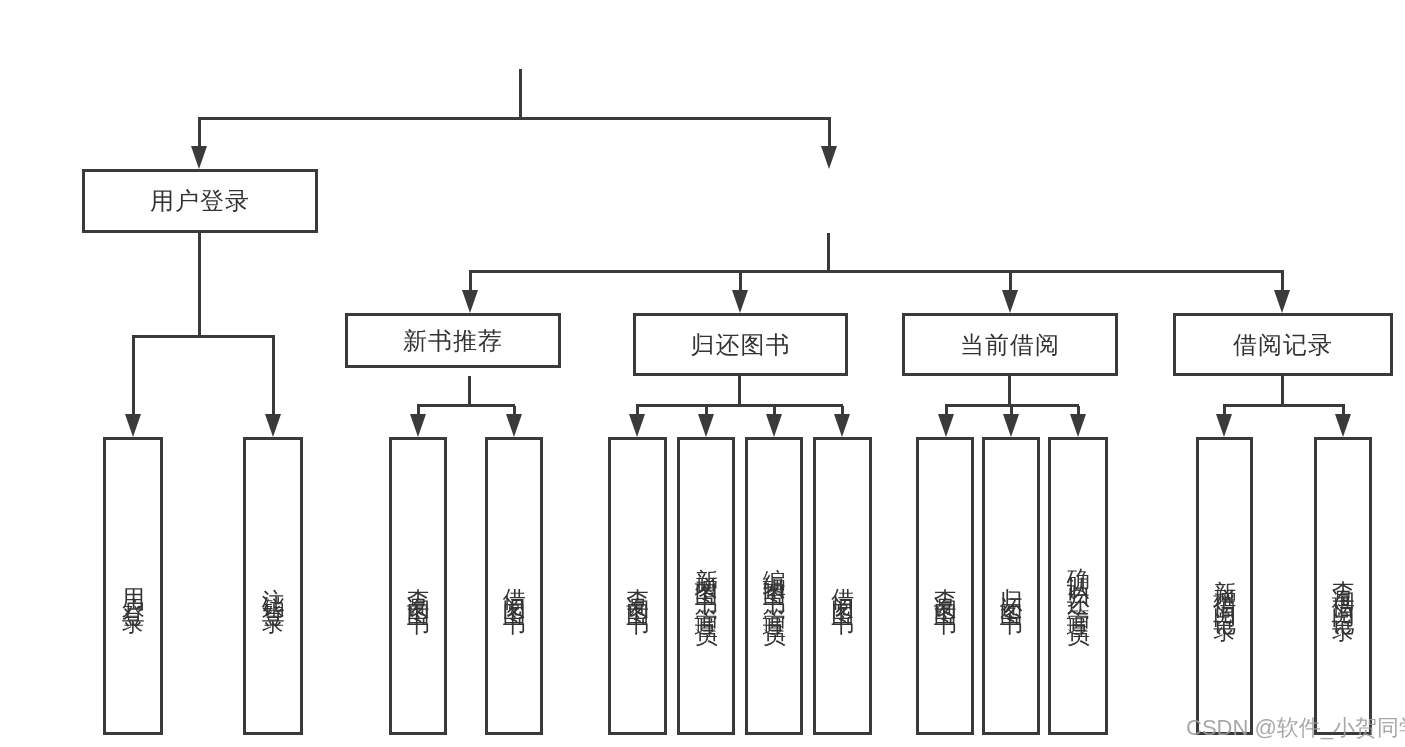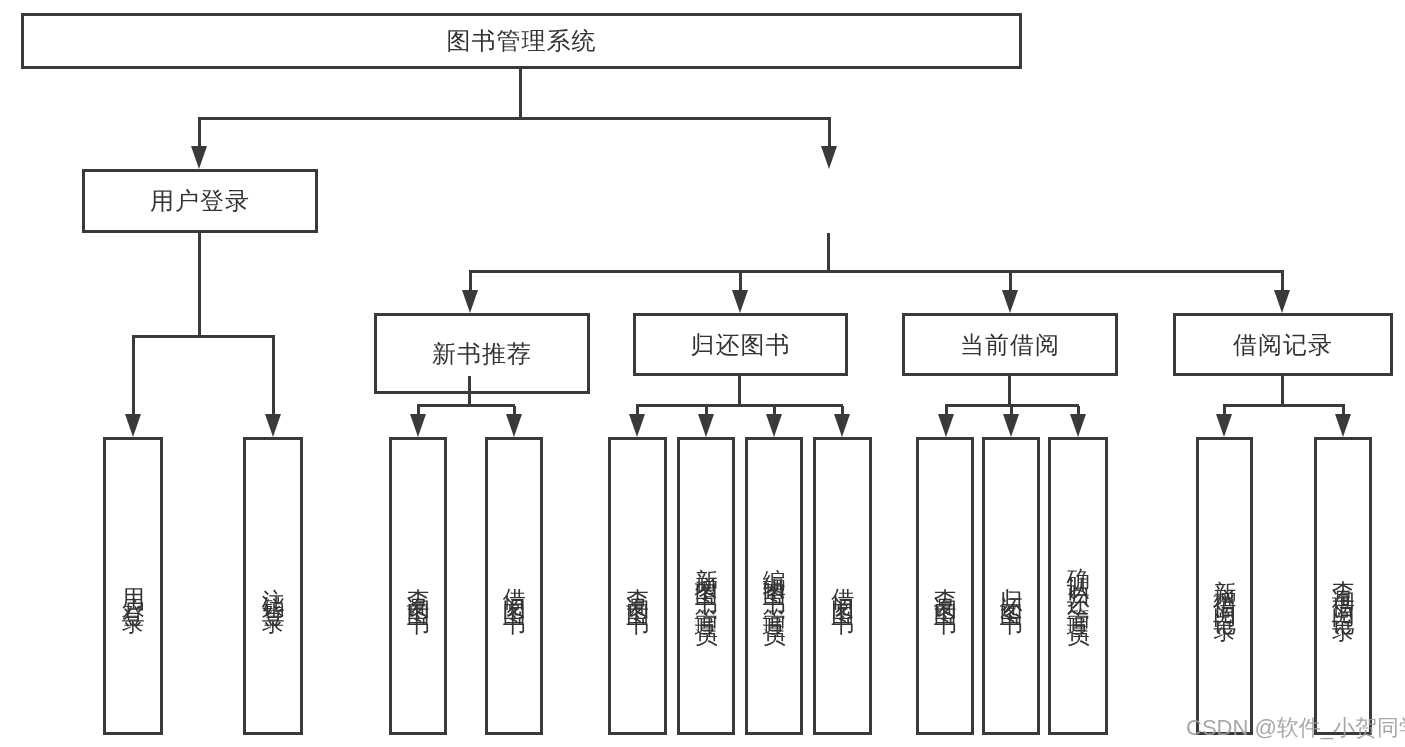--- a/index.html
+++ b/index.html
@@ -56,23 +56,20 @@
     opacity:0.9;
     white-space:nowrap;
     z-index:5;
   }
 </style>
 </head>
 <body>
 
 <div class="stage">
 
-  <div class="box hbox" style="left:21px; top:13px; width:1001px; height:56px;">
-    <span class="label">图书管理系统</span>
-  </div>
 
   <div class="vline" style="left:519px; top:69px; height:50px;"></div>
   <div class="hline" style="left:198px; top:117px; width:633px;"></div>
   <div class="varrow" style="left:199px; top:119px; height:50px;"></div>
   <div class="varrow" style="left:829px; top:119px; height:50px;"></div>
 
   <div class="box hbox" style="left:82px; top:169px; width:236px; height:64px;">
     <span class="label">用户登录</span>
   </div>
 
@@ -81,21 +78,21 @@
   <div class="varrow" style="left:133px; top:337px; height:100px;"></div>
   <div class="varrow" style="left:273px; top:337px; height:100px;"></div>
 
   <div class="vline" style="left:827px; top:233px; height:39px;"></div>
   <div class="hline" style="left:469px; top:270px; width:815px;"></div>
   <div class="varrow" style="left:470px; top:272px; height:41px;"></div>
   <div class="varrow" style="left:740px; top:272px; height:41px;"></div>
   <div class="varrow" style="left:1010px; top:272px; height:41px;"></div>
   <div class="varrow" style="left:1282px; top:272px; height:41px;"></div>
 
-  <div class="box hbox" style="left:374px; top:313px; width:216px; height:81px;">
+  <div class="box hbox" style="left:345px; top:313px; width:216px; height:55px;">
     <span class="label">新书推荐</span>
   </div>
   <div class="box hbox" style="left:633px; top:313px; width:215px; height:63px;">
     <span class="label">归还图书</span>
   </div>
   <div class="box hbox" style="left:902px; top:313px; width:216px; height:63px;">
     <span class="label">当前借阅</span>
   </div>
   <div class="box hbox" style="left:1173px; top:313px; width:220px; height:63px;">
     <span class="label">借阅记录</span>

